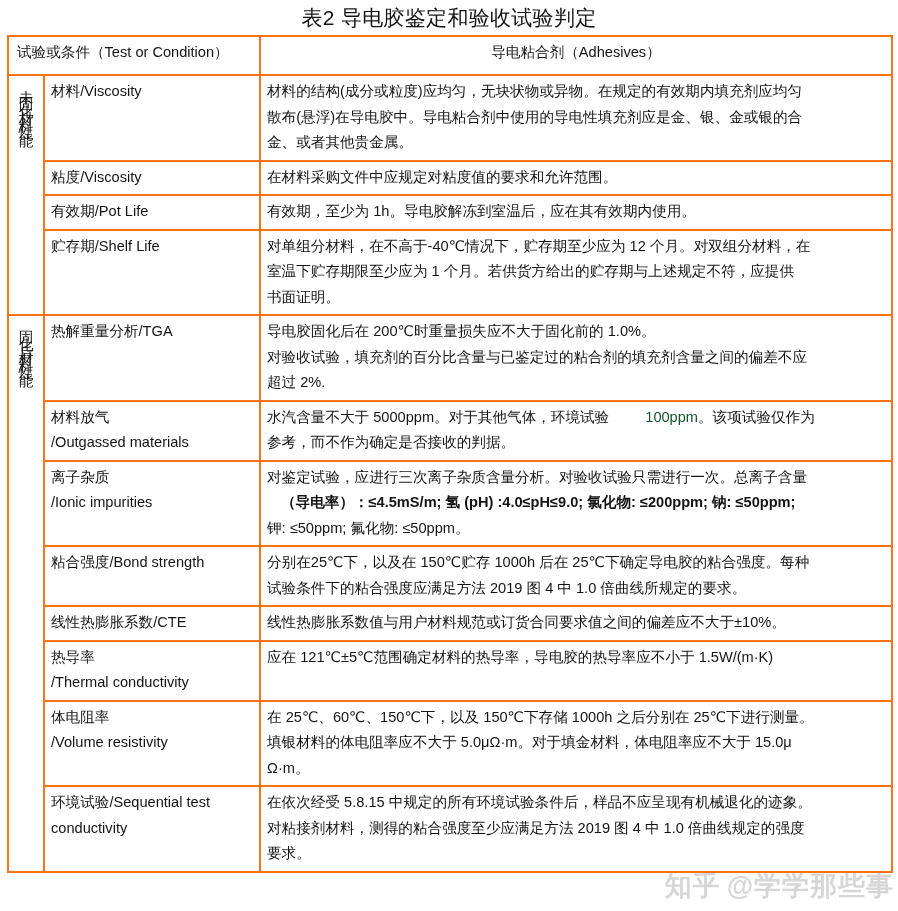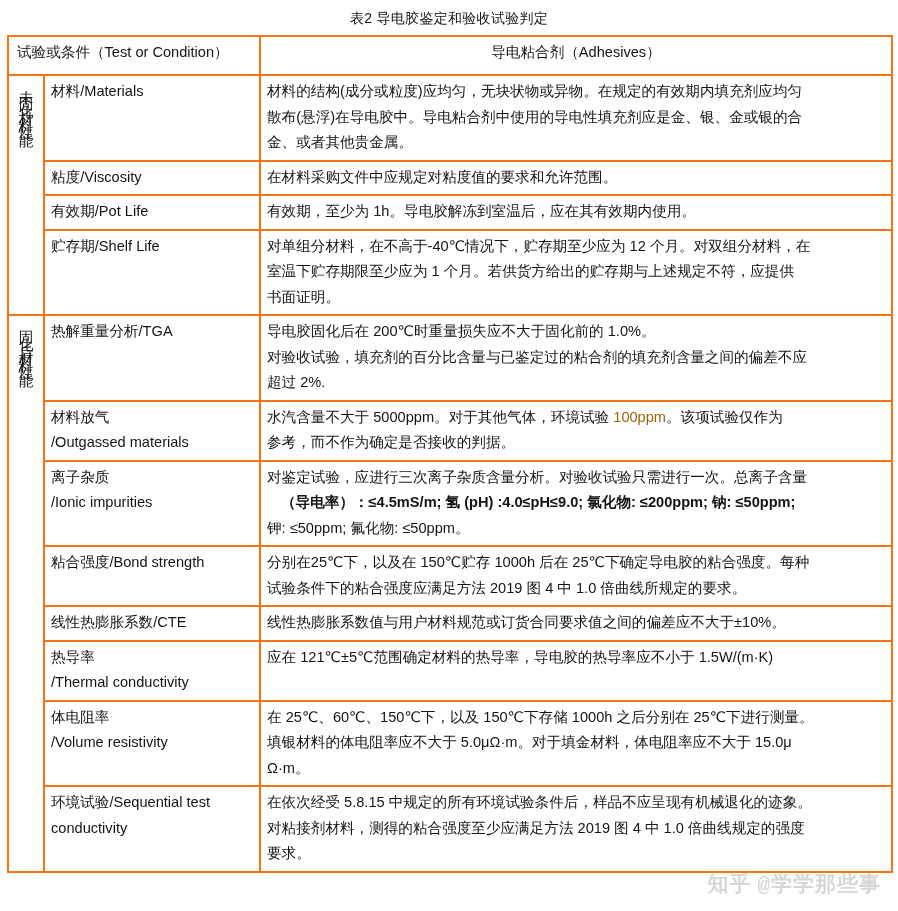--- a/index.html
+++ b/index.html
@@ -20,21 +20,21 @@
   .page {
     width: 898px;
     height: 911px;
     position: relative;
     box-sizing: border-box;
     padding: 0;
   }
 
   .table-title {
     text-align: center;
-    font-size: 14px;
+    font-size: 21px;
     line-height: 28px;
     padding-top: 4px;
     padding-bottom: 3px;
     letter-spacing: 0.3px;
     color: #141414;
     font-weight: 400;
   }
 
   table.spec {
     border-collapse: collapse;
@@ -95,35 +95,34 @@
     padding-left: 8px;
   }
   td.detail-cell {
     padding-left: 8px;
     padding-right: 6px;
   }
 
   .ln { display: block; white-space: pre-wrap; }
   .indent-1 { padding-left: 14px; font-weight: bold; }
 
-  .hl-red { color: #a16207; }
+  .hl-red { color: #14532d; margin-left: 32px; }
 
   .watermark {
     position: absolute;
-    right: 17px;
+    right: 4px;
     bottom: 10px;
-    font-size: 21px;
+    font-size: 27px;
     line-height: 30px;
     color: rgba(120,120,120,0.30);
     font-weight: 700;
     letter-spacing: 1px;
     pointer-events: none;
     user-select: none;
     white-space: nowrap;
-    font-family: Liberation Mono, monospace;
   }
   .watermark .wm-logo { margin-right: 6px; }
 </style>
 </head>
 <body>
 
 <div class="page">
 
   <div class="table-title">表2  导电胶鉴定和验收试验判定</div>
 
@@ -138,21 +137,21 @@
         <th class="header-cell left-head" colspan="2">试验或条件（Test or Condition）</th>
         <th class="header-cell">导电粘合剂（Adhesives）</th>
       </tr>
     </thead>
     <tbody id="table-body">
         <tr>
           <td class="group-cell" rowspan="4">
             <span class="vlabel">未固化材料性能</span>
           </td>
           <td class="test-cell">
-            <span class="ln">材料/Materials</span>
+            <span class="ln">材料/Viscosity</span>
           </td>
           <td class="detail-cell">
             <span class="ln">材料的结构(成分或粒度)应均匀，无块状物或异物。在规定的有效期内填充剂应均匀</span>
             <span class="ln">散布(悬浮)在导电胶中。导电粘合剂中使用的导电性填充剂应是金、银、金或银的合</span>
             <span class="ln">金、或者其他贵金属。</span>
           </td>
         </tr>
         <tr>
           <td class="test-cell">
             <span class="ln">粘度/Viscosity</span>

